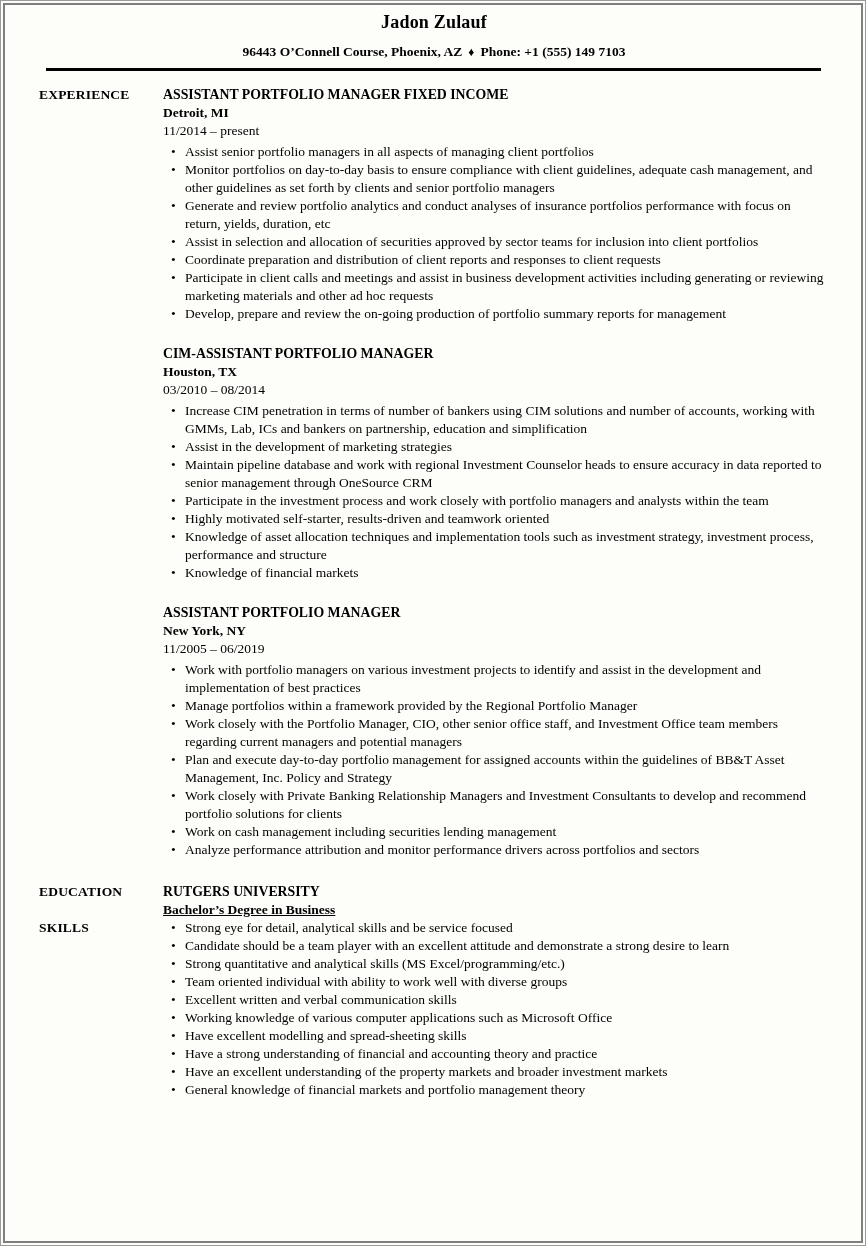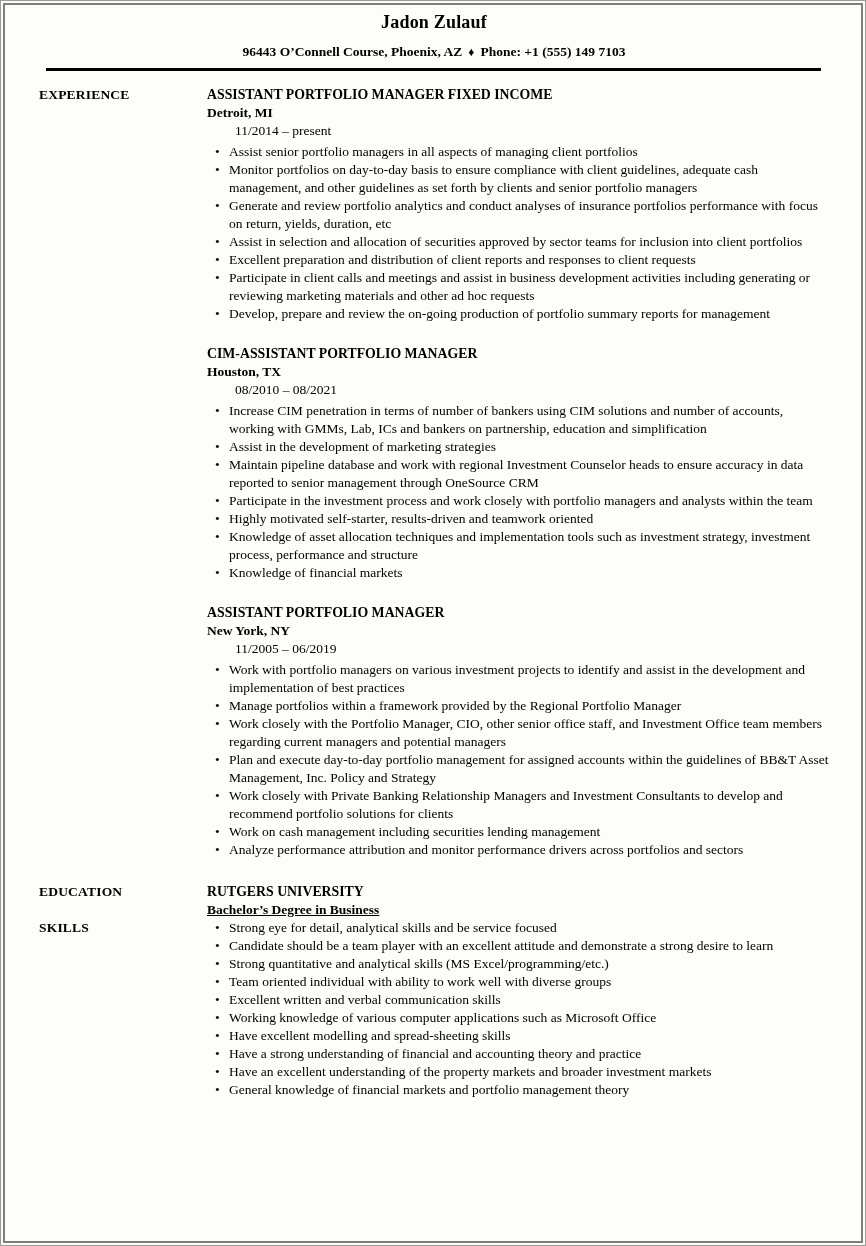--- a/index.html
+++ b/index.html
@@ -32,40 +32,40 @@
   .contact {
     margin-top: 12px;
     text-align: center;
     font-size: 13.5px;
     font-weight: bold;
     line-height: 16px;
   }
   .diamond { padding: 0 6px; font-size: 12px; }
   .rule { height: 3px; background: #000; margin: 8px 8px 0 7px; }
 
-  .row { display: flex; align-items: flex-start; gap: 44px; }
+  .row { display: flex; align-items: flex-start; }
   .exp-row { margin-top: 15px; }
   .edu-row { margin-top: 24px; }
   .skills-row { }
 
   .label {
     flex: none;
     width: 124px;
     font-weight: bold;
     font-size: 13.5px;
     line-height: 18px;
     letter-spacing: 0.2px;
   }
   .main { flex: 1; min-width: 0; font-size: 13.5px; line-height: 18px; }
 
   .job { margin-bottom: 22px; }
   .job:last-child { margin-bottom: 0; }
   .job-title { font-weight: bold; font-size: 13.8px; line-height: 18px; }
   .job-loc   { font-weight: bold; line-height: 18px; }
-  .job-dates { line-height: 18px; margin-left: 28px; }
+  .job-dates { line-height: 18px; }
 
   .bullets { list-style: none; margin: 3px 0 0 0; padding: 0; }
   .bullets li { display: flex; line-height: 18px; }
   .dot {
     flex: none;
     width: 22px;
     padding-left: 8px;
     box-sizing: border-box;
   }
   .bt { flex: 1; min-width: 0; }
@@ -110,37 +110,37 @@
           <li>
               <span class="dot">•</span>
               <span class="bt">Generate and review portfolio analytics and conduct analyses of insurance portfolios performance with focus on return, yields, duration, etc</span>
             </li>
           <li>
               <span class="dot">•</span>
               <span class="bt">Assist in selection and allocation of securities approved by sector teams for inclusion into client portfolios</span>
             </li>
           <li>
               <span class="dot">•</span>
-              <span class="bt">Excellent preparation and distribution of client reports and responses to client requests</span>
+              <span class="bt">Coordinate preparation and distribution of client reports and responses to client requests</span>
             </li>
           <li>
               <span class="dot">•</span>
               <span class="bt">Participate in client calls and meetings and assist in business development activities including generating or reviewing marketing materials and other ad hoc requests</span>
             </li>
           <li>
               <span class="dot">•</span>
               <span class="bt">Develop, prepare and review the on-going production of portfolio summary reports for management</span>
             </li>
         </ul>
       </article>
 
       <article class="job">
         <div class="job-title">CIM-ASSISTANT PORTFOLIO MANAGER</div>
         <div class="job-loc">Houston, TX</div>
-        <div class="job-dates">08/2010 – 08/2021</div>
+        <div class="job-dates">03/2010 – 08/2014</div>
         <ul class="bullets">
           <li>
               <span class="dot">•</span>
               <span class="bt">Increase CIM penetration in terms of number of bankers using CIM solutions and number of accounts, working with GMMs, Lab, ICs and bankers on partnership, education and simplification</span>
             </li>
           <li>
               <span class="dot">•</span>
               <span class="bt">Assist in the development of marketing strategies</span>
             </li>
           <li>

